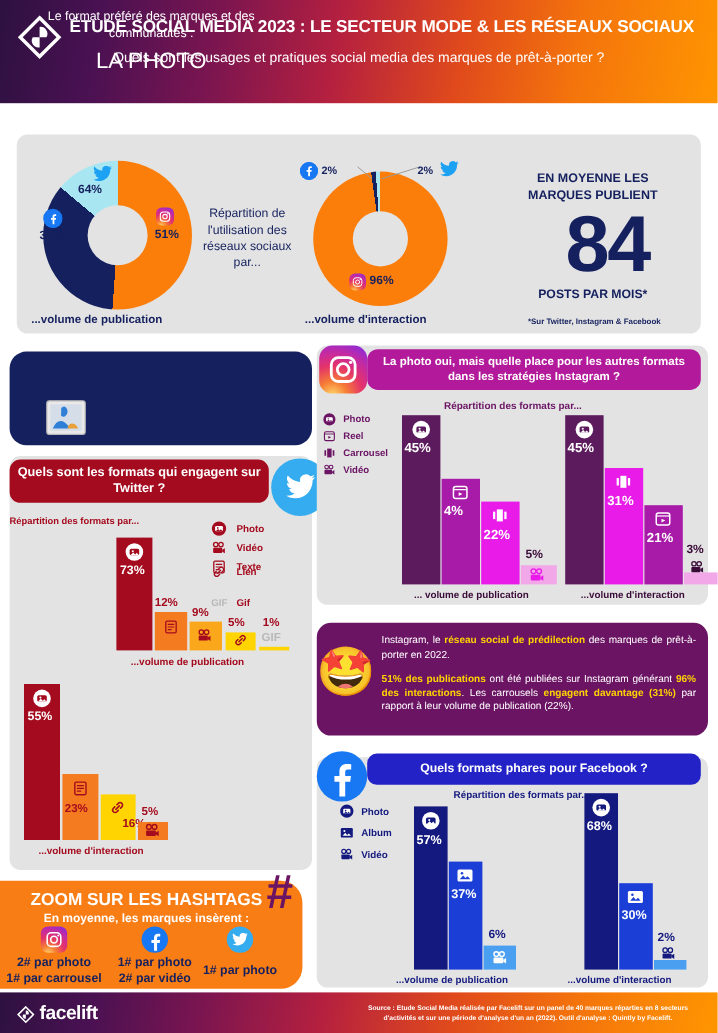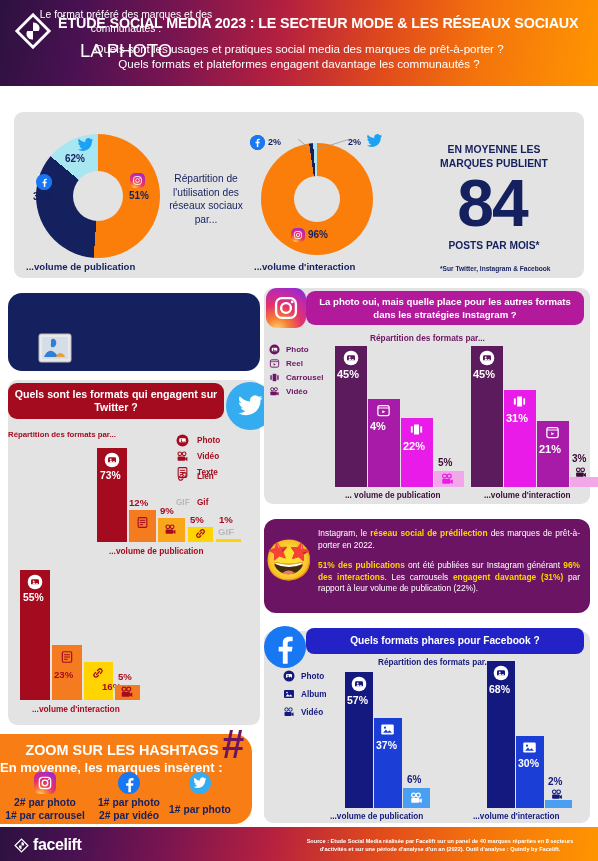--- a/index.html
+++ b/index.html
@@ -100,22 +100,22 @@
   #fb-pill { left:306px; top:628px; width:278px; height:26px; background:#2222c7; font-size:10.2px; border-radius:8px; }
   #fb-rep { position:absolute; left:378px; top:658px; font-weight:bold; font-size:8.2px; color:#13197E; }
   .fb-legend-row { position:absolute; display:flex; align-items:center; gap:6px; }
   .fb-legend-row span { font-weight:bold; font-size:8.2px; color:#13197E; }
 
   
   #ht-box { position:absolute; left:-8px; top:734px; width:260px; height:90px;
     background:#f97d15; border-radius:0 18px 18px 0; }
   #ht-title { position:absolute; left:0; top:742px; width:244px; text-align:center;
     color:#fff; font-weight:bold; font-size:14.4px; }
-  #ht-sub { position:absolute; left:0; top:760px; width:244px; text-align:left;
-    color:#fff; font-weight:bold; font-size:13px; }
+  #ht-sub { position:absolute; left:0; top:760px; width:244px; text-align:center;
+    color:#fff; font-weight:bold; font-size:10px; }
   #ht-hash { position:absolute; left:222px; top:722px; color:#6b1464; font-weight:bold; font-size:40px; }
   .ht-col { position:absolute; text-align:center; color:#15205e; font-weight:bold; font-size:10.3px; line-height:13px; }
 
   
   .footer { position:absolute; left:0; top:827px; width:598px; height:34px;
     background: linear-gradient(100deg,
       #2d1140 0%, #4a1152 13%, #7a1550 28%, #b5203f 45%,
       #e04a1c 63%, #f4740c 80%, #fb8a05 93%, #ff9500 100%); }
   #ft-logo { position:absolute; left:14px; top:838px; width:15px; height:15px; }
   #ft-brand { position:absolute; left:33px; top:836px; color:#fff; font-size:16px; font-weight:bold; letter-spacing:-0.4px; }
@@ -129,21 +129,20 @@
 
   <div class="header">
     <svg class="hdr-logo" viewBox="0 0 40 40">
       <path d="M20 3 L37 20 L20 37 L3 20 Z" fill="none" stroke="#fff" stroke-width="3"></path>
       <path d="M20 11 L20 20 L26 20 A6 6 0 0 0 20 11 Z" fill="#fff"></path>
       <path d="M20 20 L20 29 A6 6 0 0 1 14 20 Z" fill="#fff"></path>
     </svg>
     <div class="hdr-title">ÉTUDE SOCIAL MEDIA 2023 : LE SECTEUR MODE &amp; LES RÉSEAUX SOCIAUX</div>
     <div class="hdr-sub">
       <div>Quels sont les usages et pratiques social media des marques de prêt-à-porter ?</div>
-      <div>Quels formats et plateformes engagent davantage les communautés ?</div>
     </div>
   </div>
 
   <div class="panel" id="sec1"></div>
 
 
   <div>
     <div class="donut" style="left:36px; top:134px; width:124px; height:124px;
       background: conic-gradient(from 0deg, #FB7E0B 0deg 184deg, #15205e 184deg 310deg, #a8e7f2 310deg 360deg);"></div>
     <div class="donut-hole" style="left:73px; top:171px; width:50px; height:50px;"></div>
@@ -163,21 +162,21 @@
           <path d="M13.3 19v-6h2l.3-2.4h-2.3V9.1c0-.7.2-1.1 1.2-1.1h1.2V5.9c-.2 0-.9-.1-1.8-.1-1.8 0-3 1.1-3 3.1v1.7H8.8V13h2.1v6z" fill="#fff"></path>
         </svg>
     </div>
     <div class="pct" style="left:33px; top:191px; font-size:10px;">35%</div>
 
     <div class="tw-badge" style="left:77px; top:138px; width:17px; height:14px;">
       <svg viewBox="0 0 24 20" width="17" height="14">
           <path d="M23 2.4a9 9 0 0 1-2.6.7 4.6 4.6 0 0 0 2-2.5 9.2 9.2 0 0 1-2.9 1.1A4.6 4.6 0 0 0 11.7 6a13 13 0 0 1-9.4-4.8 4.6 4.6 0 0 0 1.4 6.1 4.5 4.5 0 0 1-2-.6 4.6 4.6 0 0 0 3.6 4.5 4.6 4.6 0 0 1-2 .1 4.6 4.6 0 0 0 4.3 3.2A9.2 9.2 0 0 1 1 16.4a13 13 0 0 0 7 2c8.4 0 13.1-7 13.1-13.1v-.6A9.3 9.3 0 0 0 23 2.4z" fill="#1DA1F2"></path>
         </svg>
     </div>
-    <div class="pct" style="left:65px; top:153px; font-size:10px;">62%</div>
+    <div class="pct" style="left:65px; top:153px; font-size:10px;">64%</div>
     <div class="lbl-axis" style="left:26px; top:261px;">...volume de publication</div>
   </div>
 
   <div style="position:absolute; left:166px; top:172px; width:80px; text-align:center; font-size:10.2px; color:#15205e; line-height:13.5px;">Répartition de l'utilisation des réseaux sociaux par...</div>
 
   <div>
     <div class="donut" style="left:261px; top:143px; width:112px; height:112px;
       background: conic-gradient(from 0deg, #FB7E0B 0deg 352deg, #15205e 352deg 356deg, #a8e7f2 356deg 360deg);"></div>
     <div class="donut-hole" style="left:294px; top:176px; width:46px; height:46px;"></div>
     <svg style="position:absolute; left:292px; top:133px; width:70px; height:18px;">
@@ -206,21 +205,21 @@
     </div>
     <div class="pct" style="left:308px; top:229px; font-size:10px;">96%</div>
     <div class="lbl-axis" style="left:254px; top:261px;">...volume d'interaction</div>
   </div>
 
   <div>
     <div class="avg-title" style="left:414px; top:143px; width:160px;">
       <div>EN MOYENNE LES</div>
       <div>MARQUES PUBLIENT</div>
     </div>
-    <div class="avg-num" style="left:412px; top:165px; width:160px;">84</div>
+    <div class="avg-num" style="left:426px; top:165px; width:160px;">84</div>
     <div style="position:absolute; left:414px; top:240px; width:160px; text-align:center; font-weight:bold; font-size:10.2px; color:#15205e;">POSTS PAR MOIS*</div>
     <div class="footnote" style="left:440px; top:265px;">*Sur Twitter, Instagram &amp; Facebook</div>
   </div>
 
   <div id="photo-box"></div>
   <div id="photo-q">Le format préféré des marques et des communautés :</div>
   <svg style="position:absolute; left:38px; top:333px; width:34px; height:30px;" viewBox="0 0 34 30">
     <rect x="1" y="1" width="32" height="28" rx="2" fill="#e9e9e9" stroke="#b9b9b9"></rect>
     <rect x="4" y="4" width="26" height="22" fill="#d5dde8"></rect>
     <path d="M13 7 q3 -3 5 1 q1 4 -2 6 q-4 1 -3 -3z" fill="#2f7fd6"></path>

